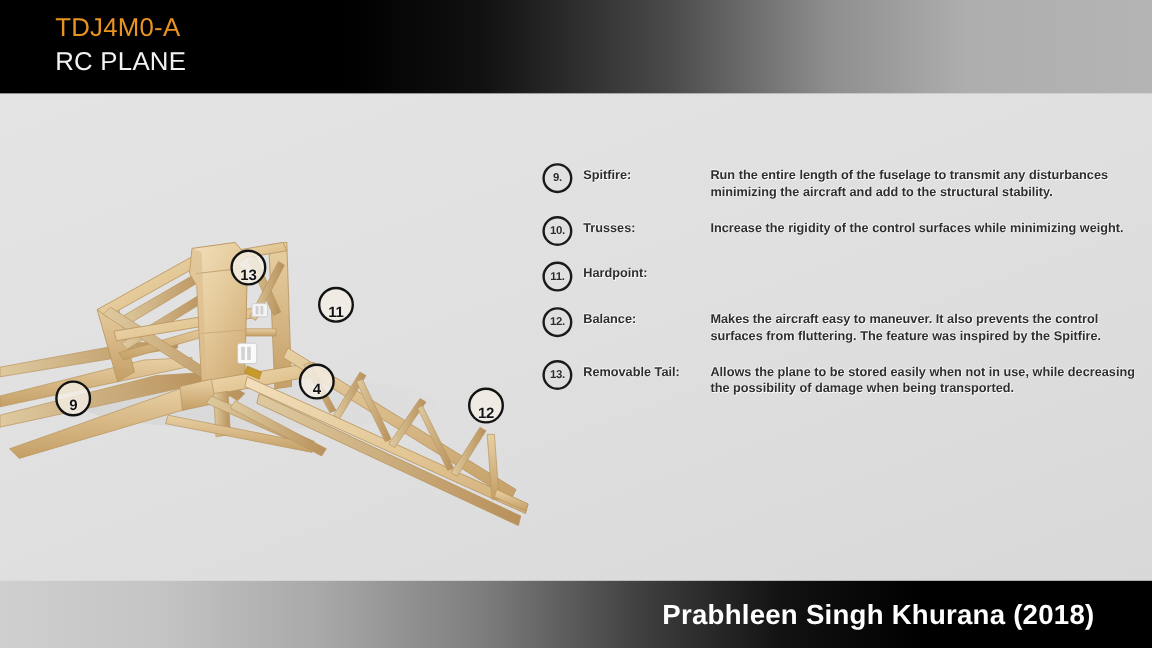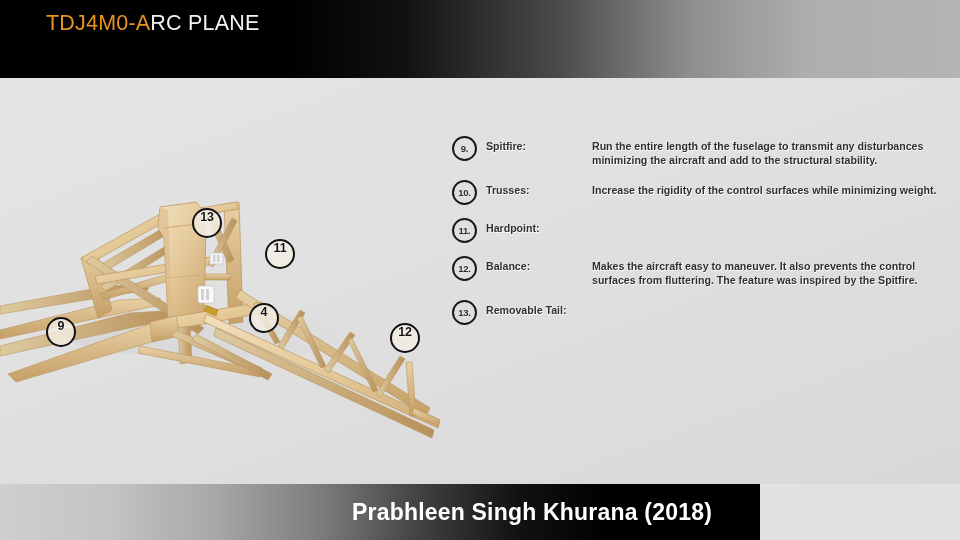--- a/index.html
+++ b/index.html
@@ -25,21 +25,21 @@
     background: linear-gradient(to right,
         #000000 0%, #000000 30%, #111111 42%,
         #4a4a4a 58%, #8e8e8e 72%, #aeaeae 84%, #b4b4b4 100%);
   }
   #header-inner {
     position: absolute;
     left: 46px; top: 9px;
     display: flex;
     align-items: flex-start;
   }
-  .hdr-col { display: flex; flex-direction: row; justify-content: space-between; }
+  .hdr-col { display: flex; flex-direction: column; justify-content: space-between; }
   .hdr-col.left { width: 138px; }
   .hdr-line {
     font-size: 21.5px;
     line-height: 28px;
     letter-spacing: 0.2px;
     white-space: nowrap;
   }
   .hdr-code   { color: #e8941f; }
   .hdr-title  { color: #e8941f; }
   .hdr-sub1   { color: #f2f2f2; }
@@ -63,21 +63,21 @@
 
   
   .callout {
     position: absolute;
     width: 30px; height: 30px;
     border-radius: 50%;
     border: 2.6px solid #121212;
     background: rgba(243, 238, 228, 0.82);
     box-sizing: border-box;
     display: flex;
-    align-items: flex-start;
+    align-items: flex-end;
     justify-content: center;
     font-size: 12.5px;
     font-weight: bold;
     color: #141414;
     text-shadow: 0 0 1px #ffffff, 0 0 2px #ffffff;
     letter-spacing: -0.2px;
   }
 
   
   #legend {
@@ -125,21 +125,21 @@
     font-weight: bold;
     color: #2e2e2e;
     text-shadow: 0.6px 0.6px 0 #ffffff, -0.4px -0.4px 0 #f5f5f5;
     line-height: 13.6px;
   }
 
   
   #footer {
     position: absolute;
     left: 0; top: 484px;
-    width: 760px; height: 56px;
+    width: 960px; height: 56px;
     background: linear-gradient(to right,
         #cfcfcf 0%, #c4c4c4 14%, #a8a8a8 28%, #7d7d7d 42%,
         #3e3e3e 56%, #121212 68%, #000000 80%, #000000 100%);
     display: flex;
     align-items: center;
     justify-content: flex-end;
     text-align: right;
   }
   #footer-name {
     color: #ffffff;
@@ -309,20 +309,21 @@
           </div>
         <div class="legend-label">Balance:</div>
         <div class="legend-desc">Makes the aircraft easy to maneuver. It also prevents the control surfaces from fluttering. The feature was inspired by the Spitfire.</div>
       </div>
 
       <div class="legend-row">
         <div class="legend-num">
             <span>13.</span>
           </div>
         <div class="legend-label">Removable Tail:</div>
+        <div class="legend-desc">Allows the plane to be stored easily when not in use, while decreasing the possibility of damage when being transported.</div>
       </div>
 
     </div>
   </div>
 
   <div id="footer">
     <span id="footer-name">Prabhleen Singh Khurana (2018)</span>
   </div>
 
 </div>

